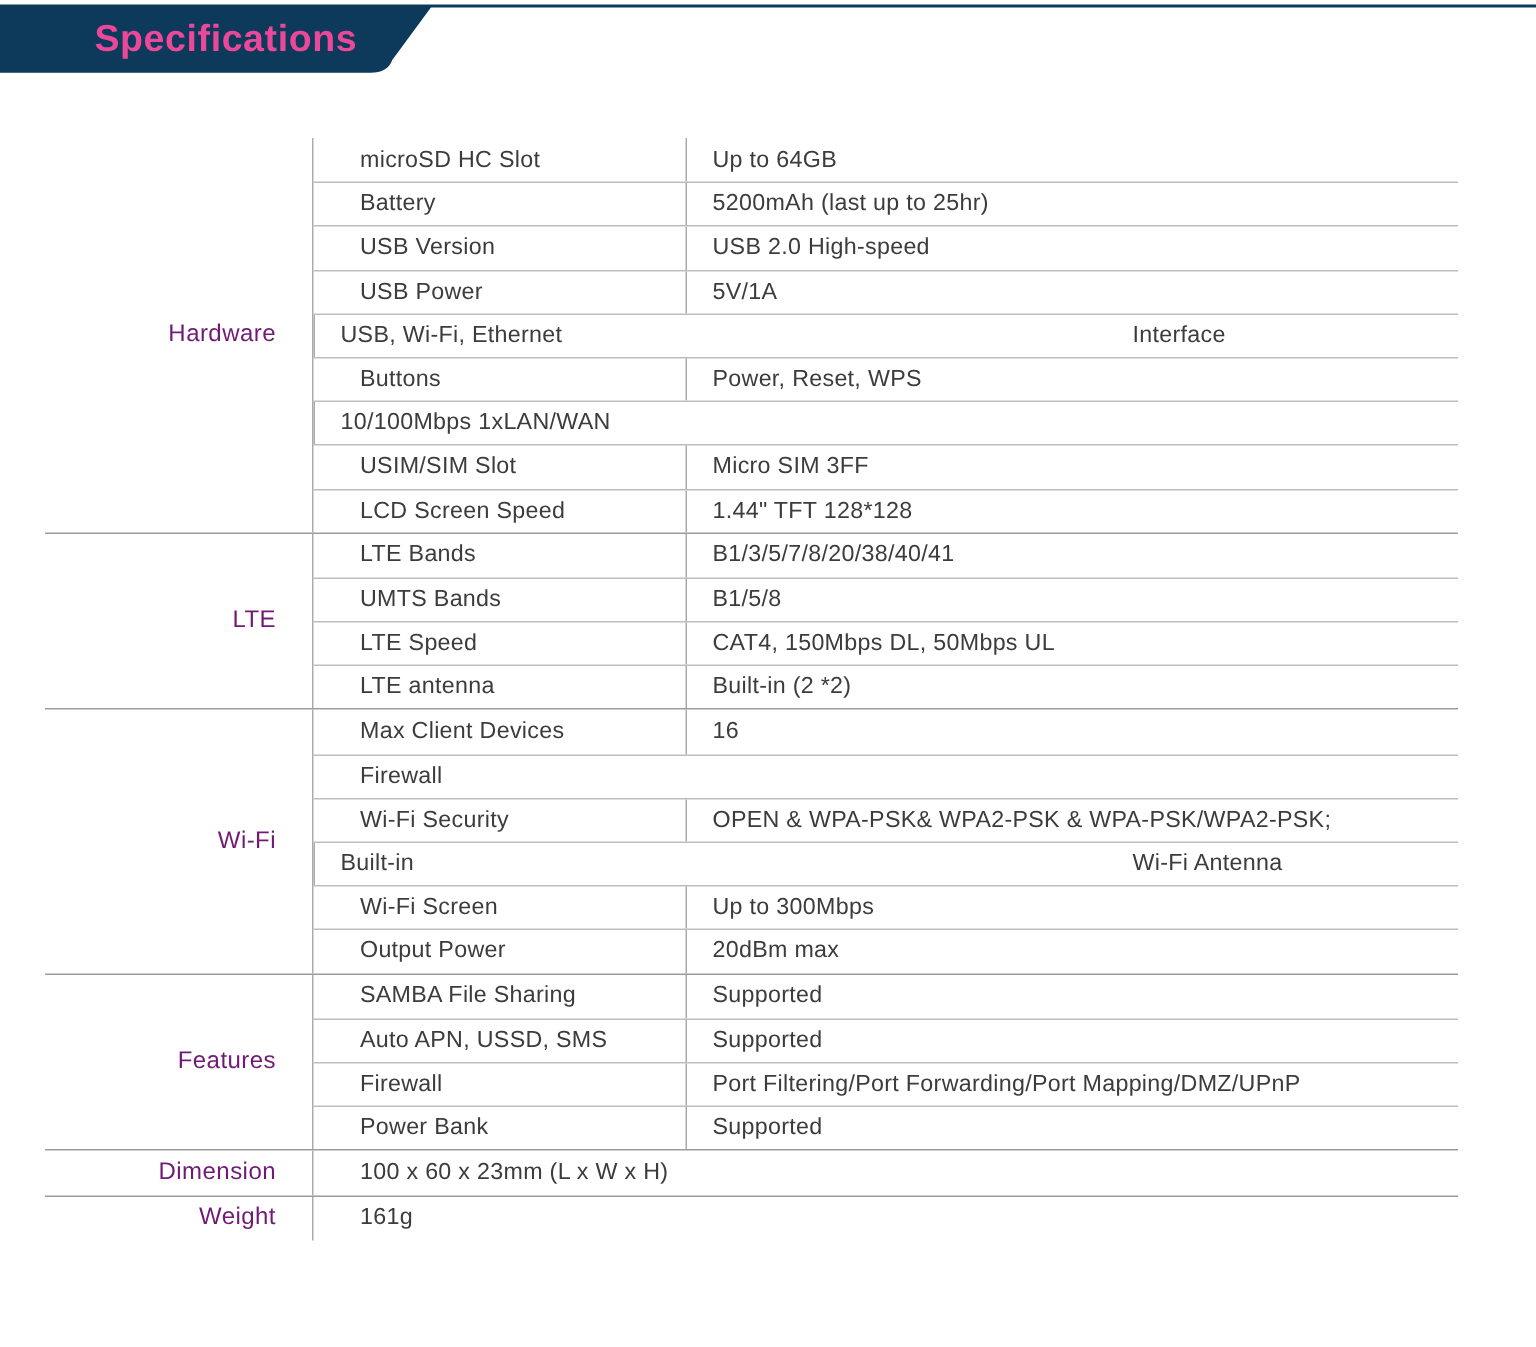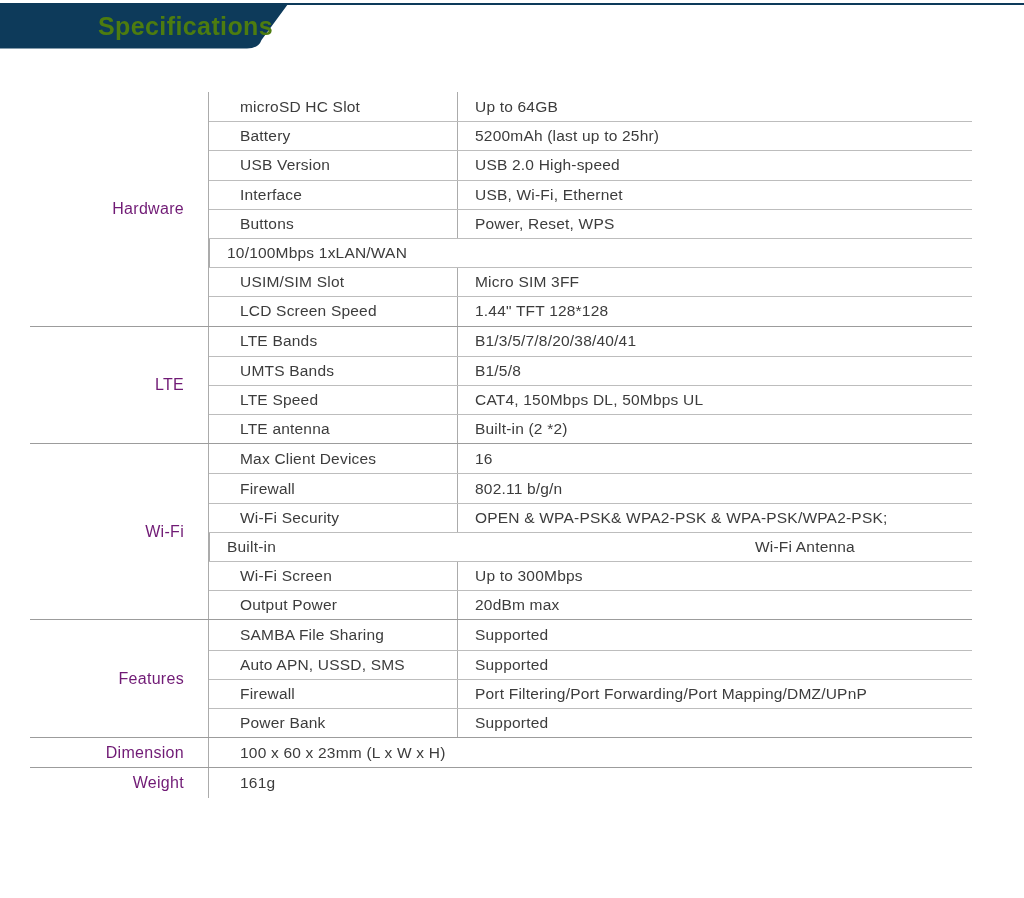--- a/index.html
+++ b/index.html
@@ -19,24 +19,23 @@
     background: var(--navy);
   }
   .banner {
     position: absolute; left: 0; top: 4px;
     width: 292px; height: 45px;
   }
   .banner svg { position: absolute; left: 0; top: 0; }
   .banner-title {
     position: absolute; left: 63px; top: 0; height: 32px;
     line-height: 44px;
-    color: #4d7c0f;
+    color: #ec4899;
     font-size: 25px; font-weight: bold; letter-spacing: 0.4px;
     white-space: nowrap;
-    margin-left: 35px;
   }
 
   
   .spec-table {
     position: absolute; left: 30px; top: 92px;
     width: 942px;
     color: var(--text);
   }
   .section { display: flex; }
   .section + .section { border-top: 1px solid var(--line-strong); }
@@ -95,22 +94,26 @@
         </div>
         <div class="row">
           <div class="cell label-cell">Battery</div>
           <div class="cell value-cell">5200mAh (last up to 25hr)</div>
         </div>
         <div class="row">
           <div class="cell label-cell">USB Version</div>
           <div class="cell value-cell">USB 2.0 High-speed</div>
         </div>
         <div class="row">
+          <div class="cell label-cell">USB Power</div>
+          <div class="cell value-cell">5V/1A</div>
+        </div>
+        <div class="row">
+          <div class="cell value-cell">USB, Wi-Fi, Ethernet</div>
           <div class="cell label-cell">Interface</div>
-          <div class="cell value-cell">USB, Wi-Fi, Ethernet</div>
         </div>
         <div class="row">
           <div class="cell label-cell">Buttons</div>
           <div class="cell value-cell">Power, Reset, WPS</div>
         </div>
         <div class="row">
           <div class="cell value-cell">10/100Mbps 1xLAN/WAN</div>
         </div>
         <div class="row">
           <div class="cell label-cell">USIM/SIM Slot</div>
@@ -145,21 +148,20 @@
     </div>
     <div class="section">
       <div class="cat">Wi-Fi</div>
       <div class="rows">
         <div class="row">
           <div class="cell label-cell">Max Client Devices</div>
           <div class="cell value-cell">16</div>
         </div>
         <div class="row">
           <div class="cell label-cell">Firewall</div>
-          <div class="cell value-cell">802.11 b/g/n</div>
         </div>
         <div class="row">
           <div class="cell label-cell">Wi-Fi Security</div>
           <div class="cell value-cell">OPEN &amp; WPA-PSK&amp; WPA2-PSK &amp; WPA-PSK/WPA2-PSK;</div>
         </div>
         <div class="row">
           <div class="cell value-cell">Built-in</div>
           <div class="cell label-cell">Wi-Fi Antenna</div>
         </div>
         <div class="row">

